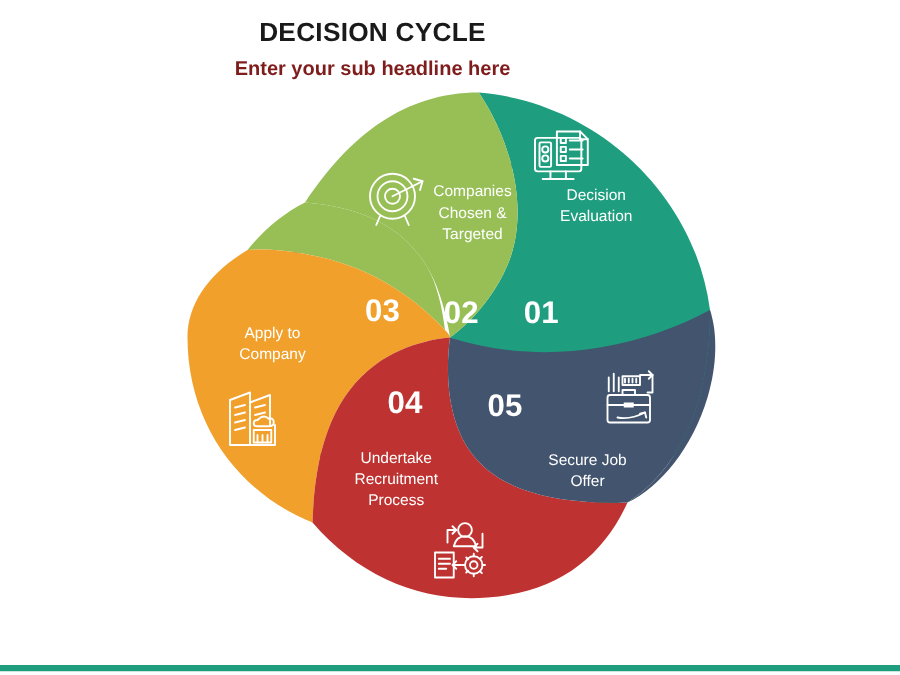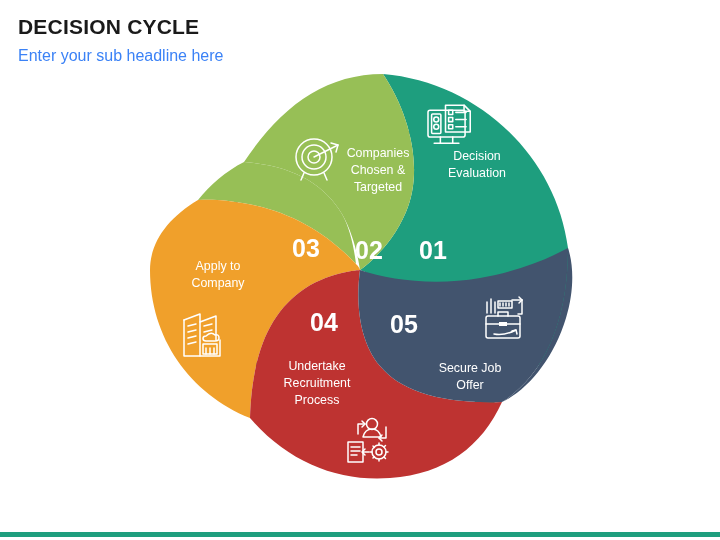--- a/index.html
+++ b/index.html
@@ -15,33 +15,34 @@
     font-family: "Liberation Sans", sans-serif;
     color: #231f20;
   }
 
   
   #header {
     position: absolute;
     left: 18px;
     top: 14px;
     width: 560px;
+    text-align: center;
   }
   #title {
     font-size: 21px;
     font-weight: bold;
     letter-spacing: 0.2px;
     color: #1a1a1a;
     margin: 0;
     line-height: 1.2;
   }
   #subtitle {
     font-size: 16px;
-    font-weight: normal;
-    color: #3b82f6;
+    font-weight: bold;
+    color: #7f1d1d;
     margin: 7px 0 0 0;
     line-height: 1.2;
   }
 
   
   #diagram-wrap {
     position: absolute;
     left: 128px;
     top: 52px;
     width: 464px;

